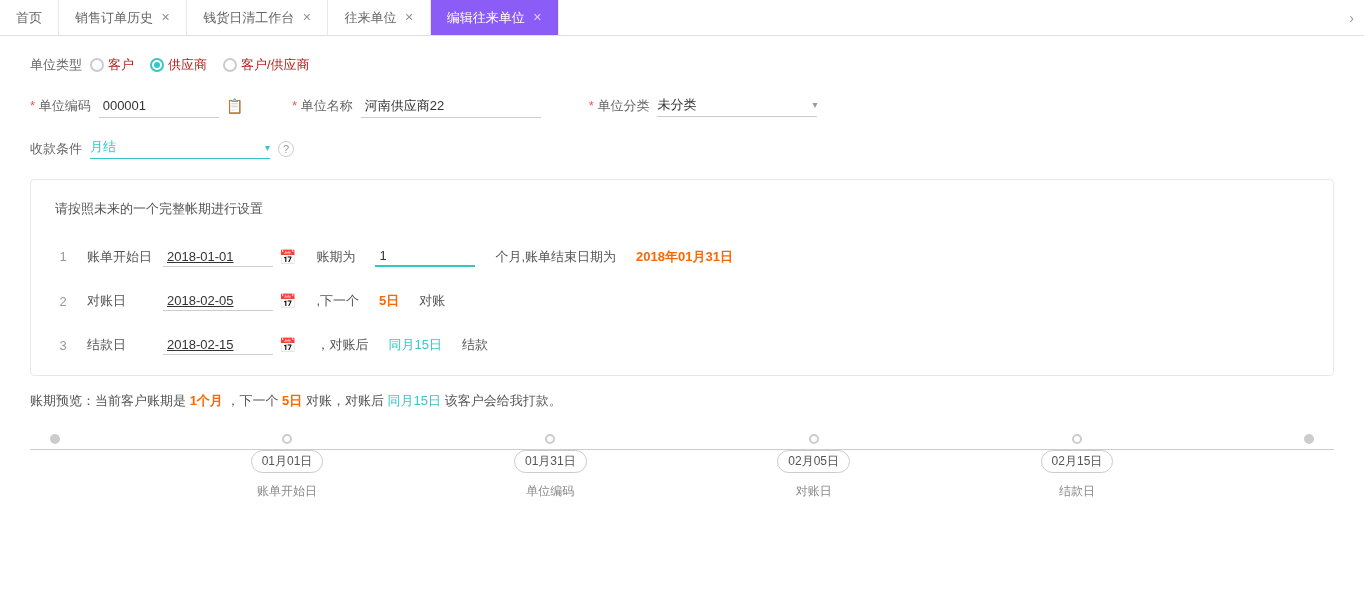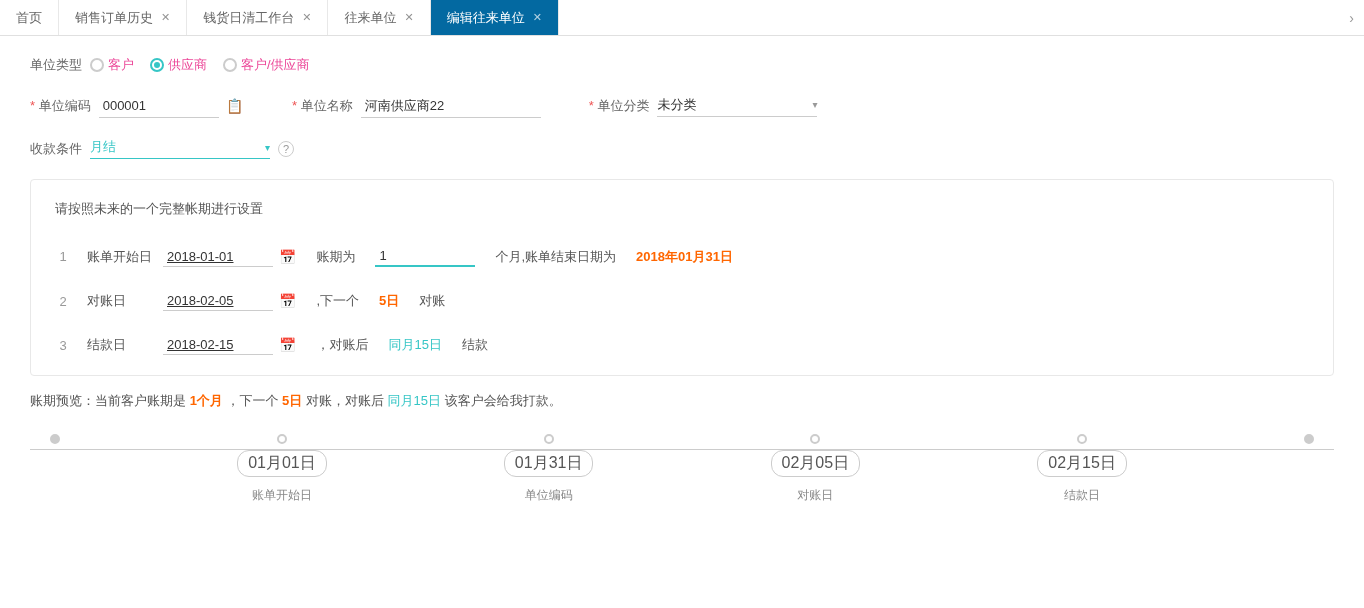--- a/index.html
+++ b/index.html
@@ -19,21 +19,21 @@
       padding: 0 16px;
       cursor: pointer;
       color: #666;
       font-size: 13px;
       border-right: 1px solid #e8e8e8;
       height: 100%;
       white-space: nowrap;
       gap: 6px;
     }
     .tab-item.active {
-      background: #0369a1;
+      background: #8b5cf6;
       color: #fff;
     }
     .tab-close {
       font-size: 11px;
       cursor: pointer;
       opacity: 0.7;
       margin-left: 2px;
     }
     .tab-arrow {
       margin-left: auto;
@@ -71,21 +71,21 @@
     .radio-group {
       display: flex;
       gap: 16px;
       align-items: center;
     }
     .radio-item {
       display: flex;
       align-items: center;
       gap: 4px;
       cursor: pointer;
-      color: #ec4899;
+      color: #b91c1c;
     }
     .radio-circle {
       width: 14px;
       height: 14px;
       border-radius: 50%;
       border: 2px solid #ccc;
       display: flex;
       align-items: center;
       justify-content: center;
     }
@@ -231,21 +231,21 @@
     .node-dot.start {
       background: #ccc;
     }
     .node-dot.end {
       background: #ccc;
     }
     .node-date-box {
       border: 1px solid #ccc;
       border-radius: 12px;
       padding: 2px 10px;
-      font-size: 16px;
+      font-size: 12px;
       color: #555;
       background: #fff;
       white-space: nowrap;
     }
     .node-label {
       font-size: 12px;
       color: #888;
       margin-top: 4px;
     }
     .help-icon {

